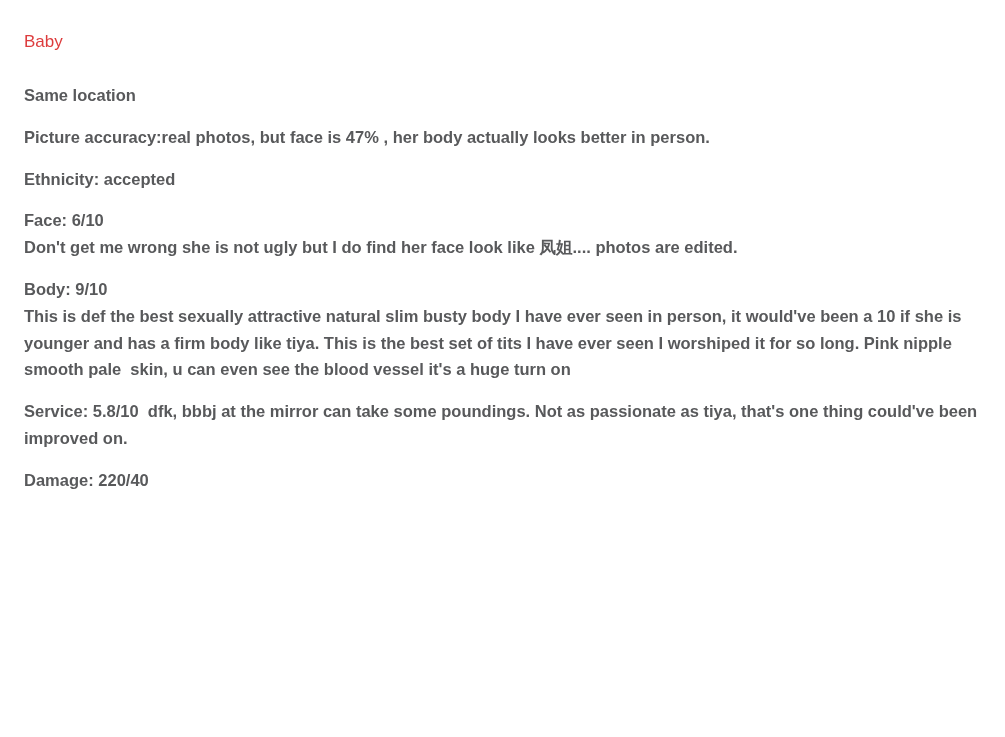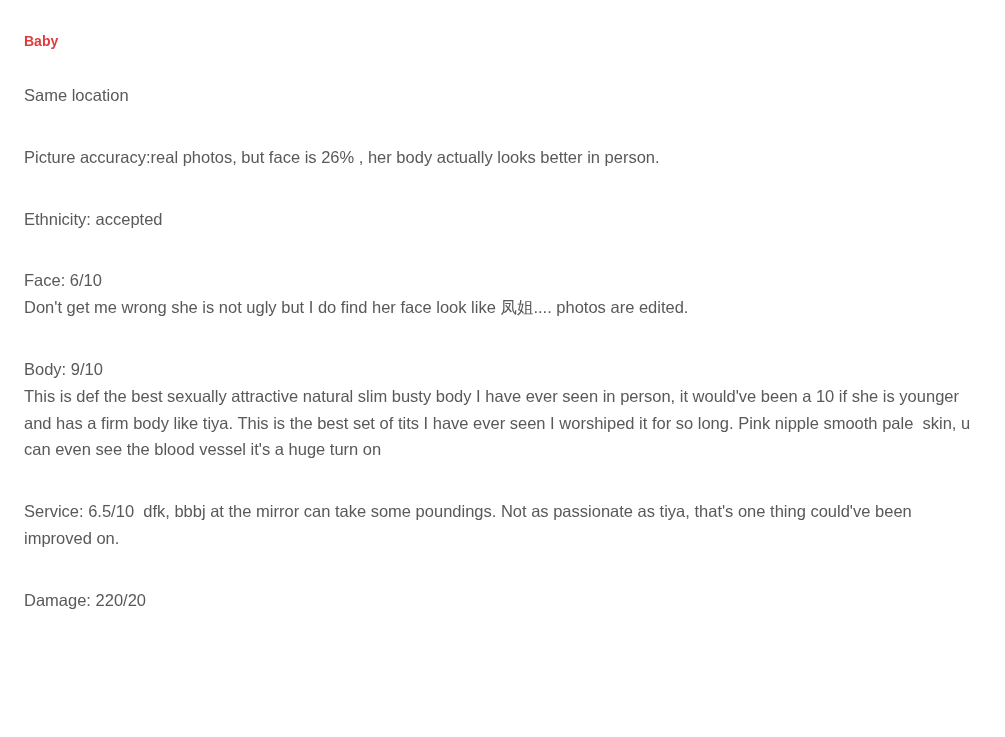--- a/index.html
+++ b/index.html
@@ -17,32 +17,33 @@
     height:737px;
     overflow:hidden;
     font-family:"Liberation Sans","DejaVu Sans",sans-serif;
   }
   .post{
     padding:28px 24px 24px 24px;
     box-sizing:border-box;
   }
   .post-title{
     color:var(--title-color);
-    font-size:14px;
+    font-size:17px;
     line-height:27px;
-    font-weight:bold;
+    font-weight:normal;
     margin:0 0 27px 0;
   }
   .para{
     color:var(--text-color);
     font-size:16.5px;
     line-height:26.8px;
-    margin:35px 0;
+    margin:15px 0;
     white-space:pre-wrap;
     word-wrap:break-word;
+    font-weight:bold;
   }
   .para:first-of-type{margin-top:0;}
   .para-attitude{
     position:relative;
   }
   
   .fade-artifact{
     position:absolute;
     left:-24px;
     top:-4px;
@@ -53,29 +54,29 @@
   }
 </style>
 </head>
 <body>
 
 <div class="post">
   <h1 class="post-title">Baby</h1>
 
   <p class="para">Same location</p>
 
-  <p class="para">Picture accuracy:real photos, but face is 26% , her body actually looks better in person.</p>
+  <p class="para">Picture accuracy:real photos, but face is 47% , her body actually looks better in person.</p>
 
 
   <p class="para">Ethnicity: accepted</p>
 
   <p class="para">Face: 6/10
 Don't get me wrong she is not ugly but I do find her face look like 凤姐.... photos are edited.</p>
 
   <p class="para">Body: 9/10
 This is def the best sexually attractive natural slim busty body I have ever seen in person, it would've been a 10 if she is younger and has a firm body like tiya. This is the best set of tits I have ever seen I worshiped it for so long. Pink nipple smooth pale  skin, u can even see the blood vessel it's a huge turn on</p>
 
-  <p class="para">Service: 6.5/10  dfk, bbbj at the mirror can take some poundings. Not as passionate as tiya, that's one thing could've been improved on.</p>
+  <p class="para">Service: 5.8/10  dfk, bbbj at the mirror can take some poundings. Not as passionate as tiya, that's one thing could've been improved on.</p>
 
   <p class="para para-attitude"><span class="fade-artifact"></span></p>
 
-  <p class="para">Damage: 220/20</p>
+  <p class="para">Damage: 220/40</p>
 </div>
 
 </body></html>

